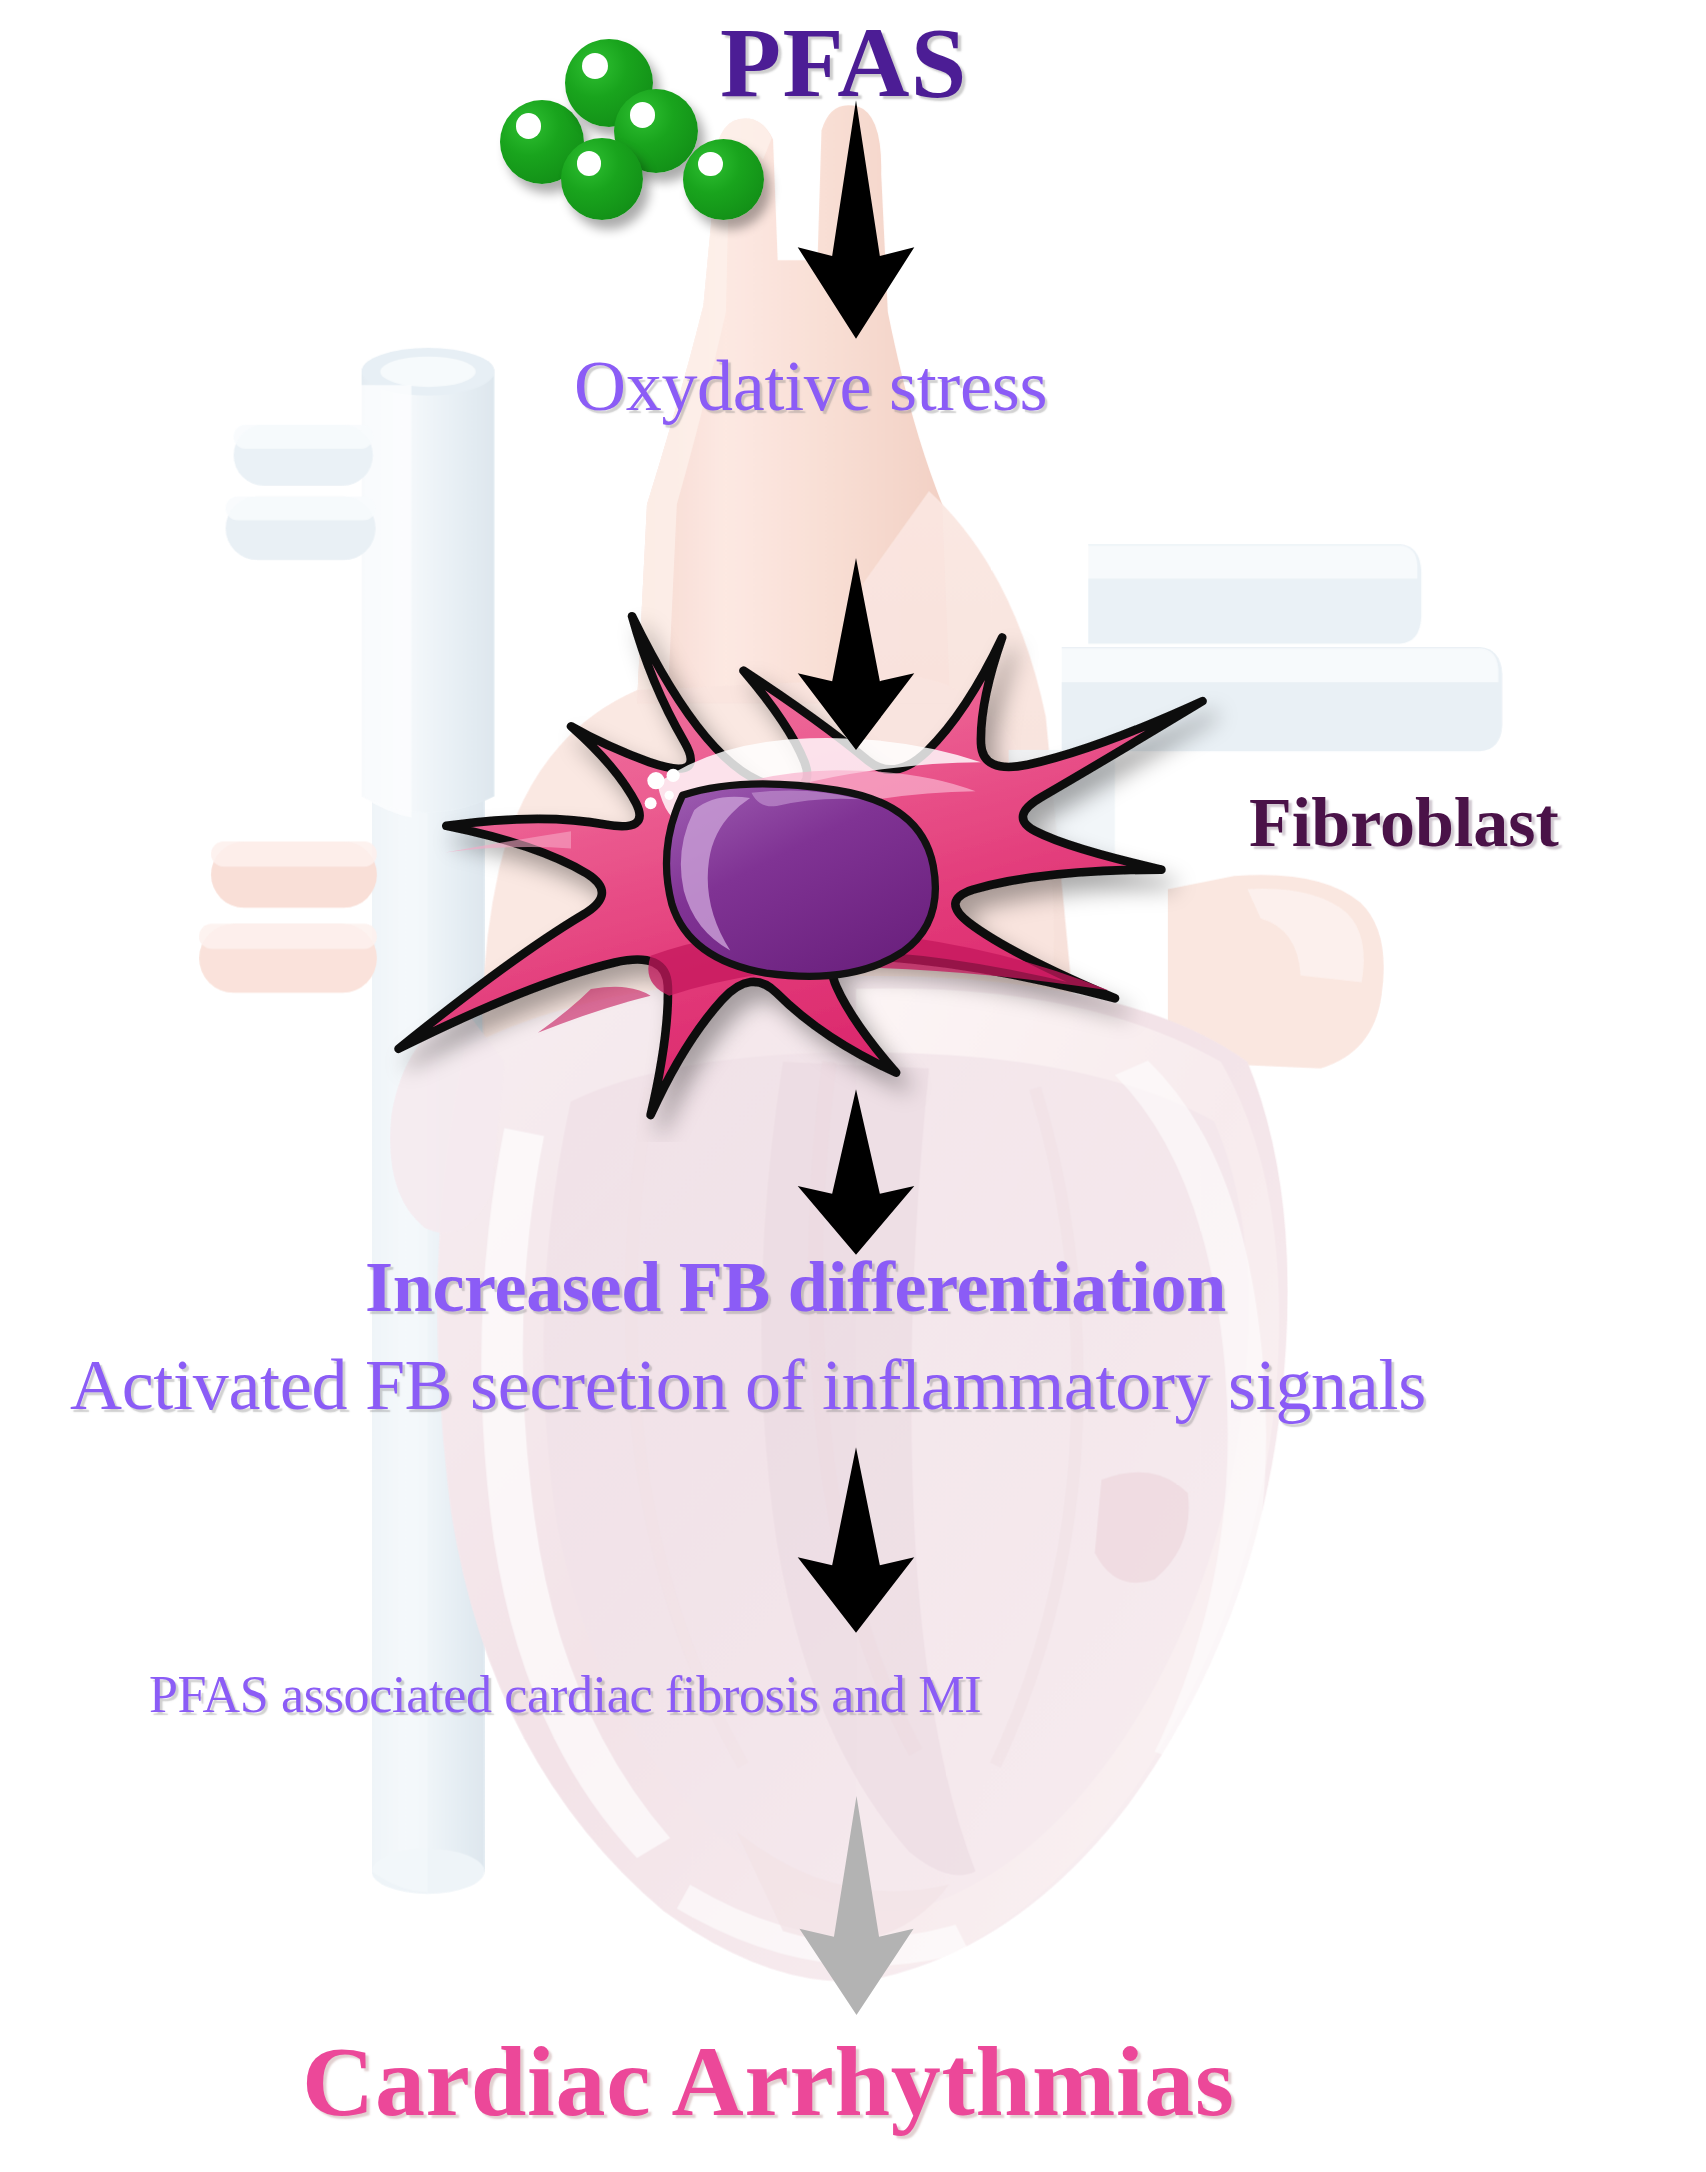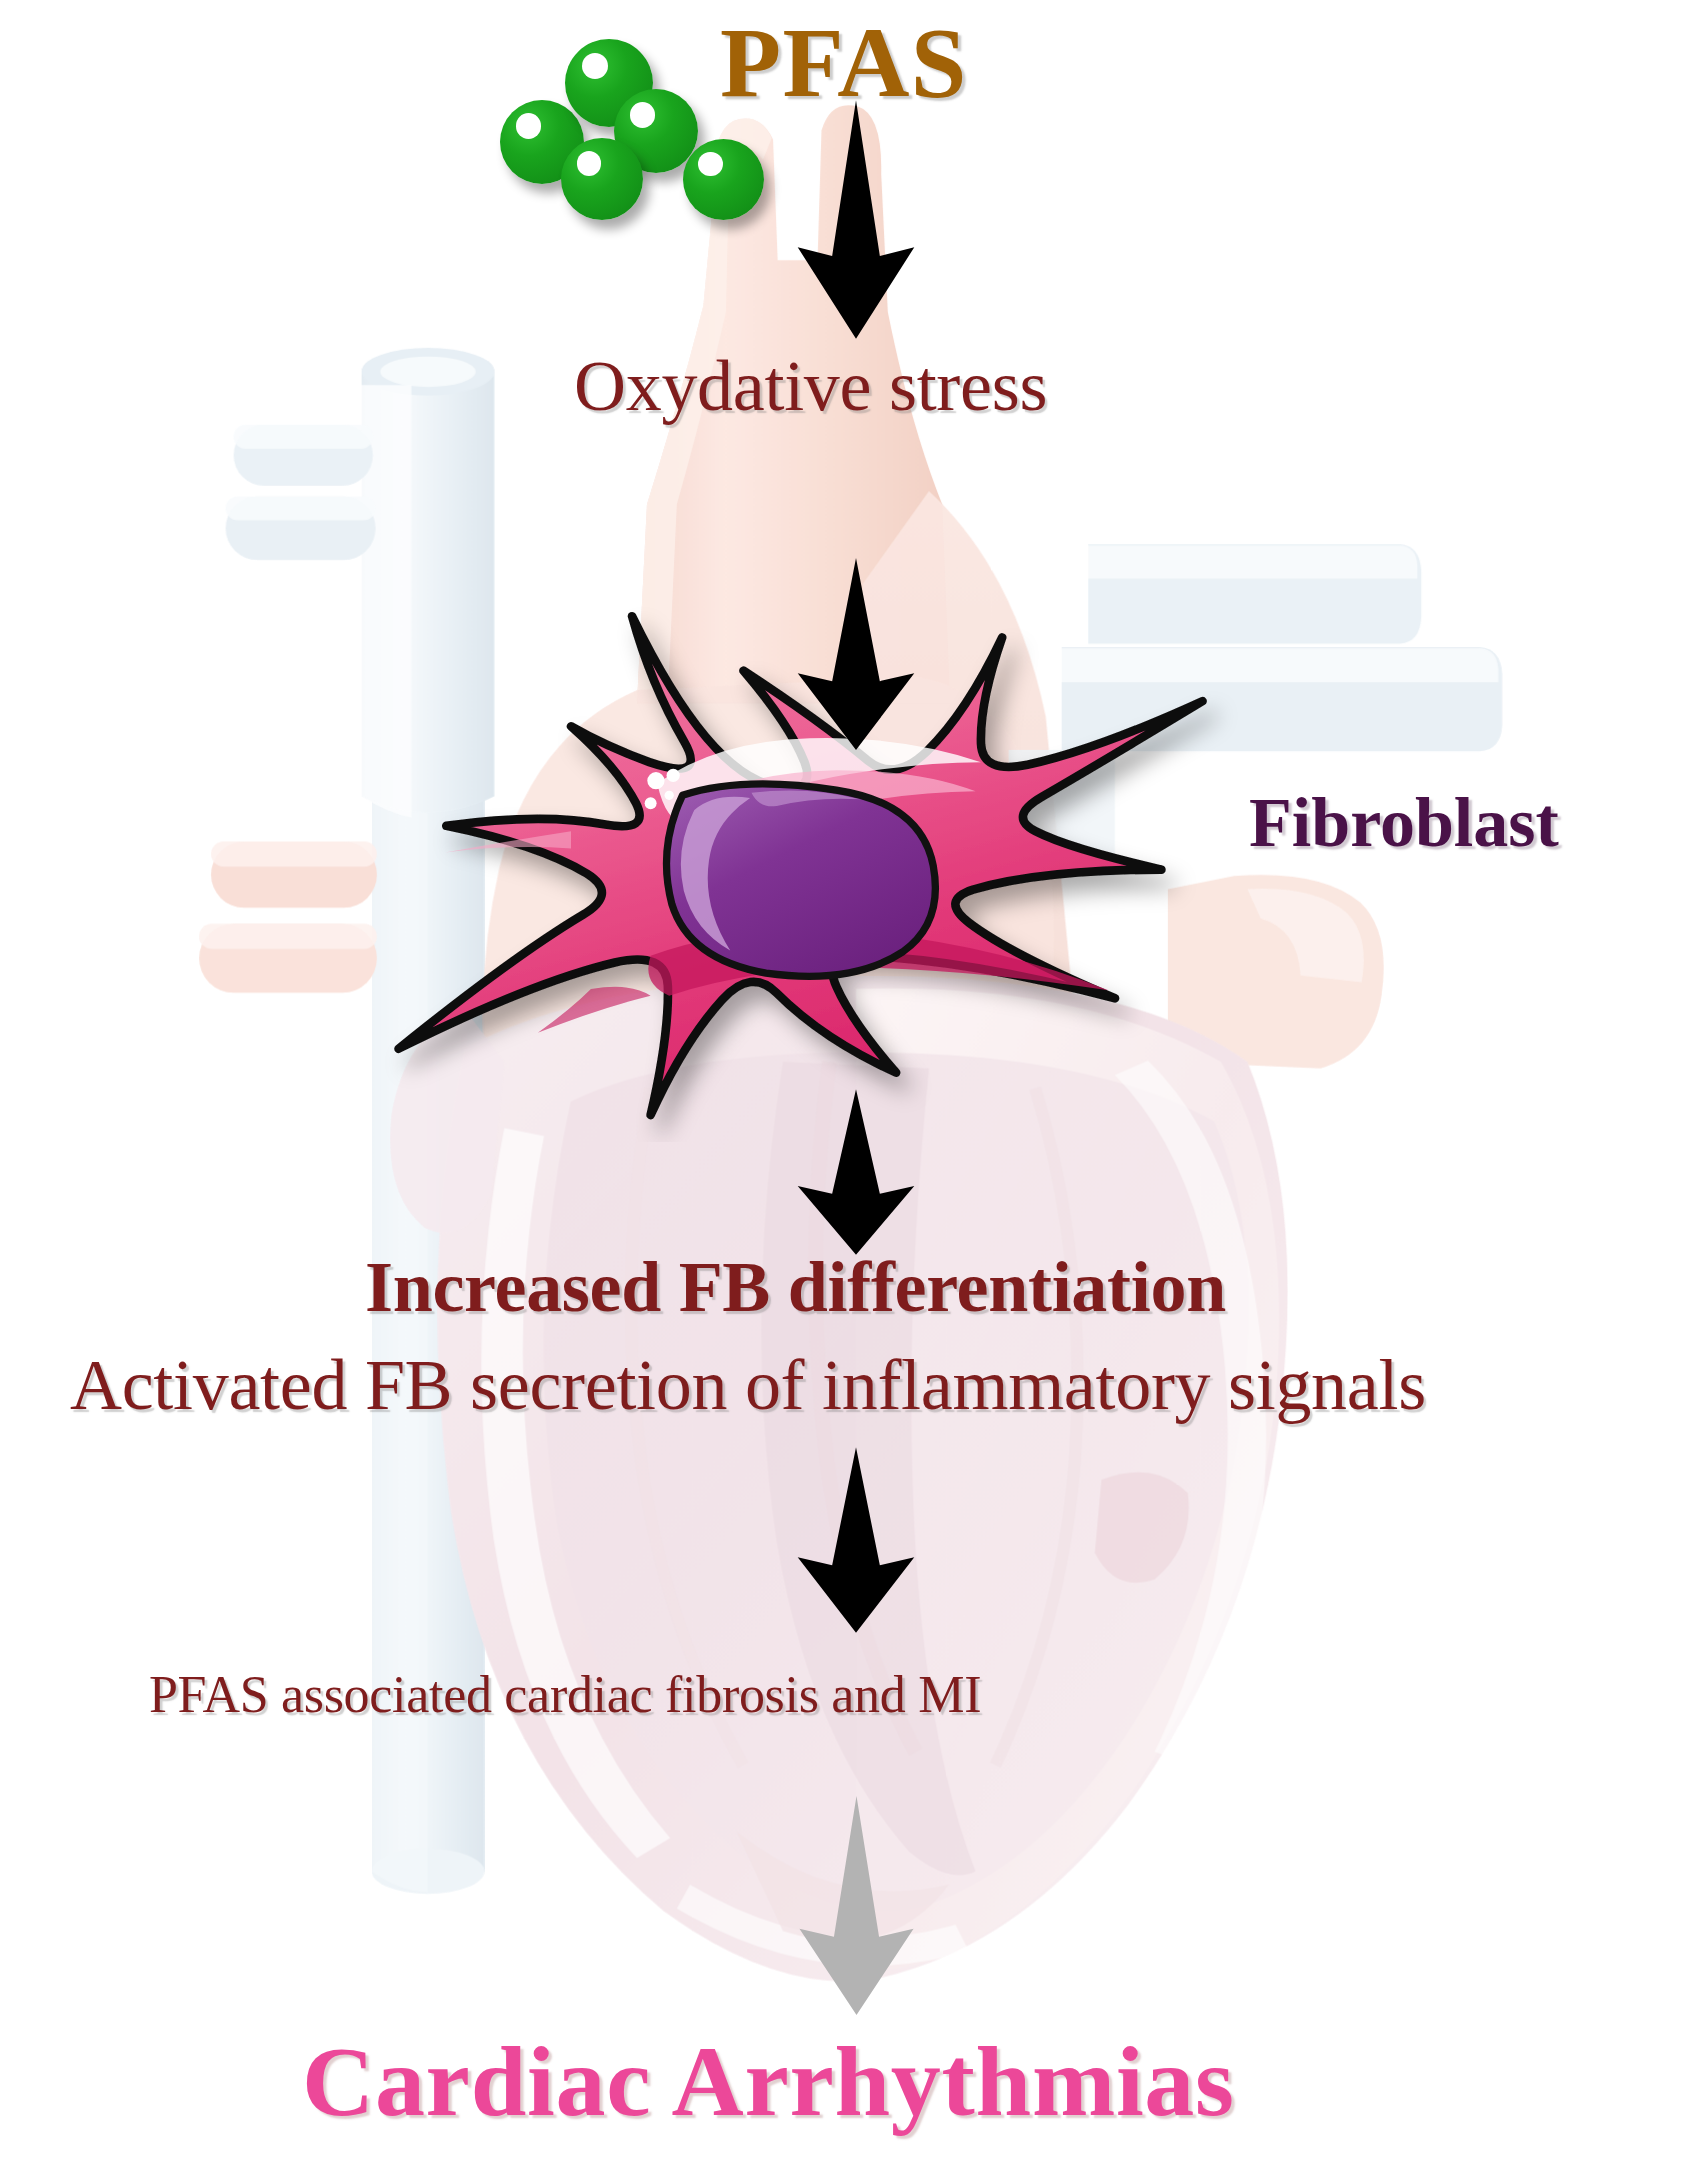--- a/index.html
+++ b/index.html
@@ -63,31 +63,31 @@
   .arrow {
     position: absolute;
     z-index: 5;
   }
 
   
   .txt {
     position: absolute;
     z-index: 6;
     white-space: nowrap;
-    color: #7f1d1d;
+    color: #8b5cf6;
     text-shadow: 2.7px 2.7px 1.3px rgba(120,120,120,0.35);
     letter-spacing: -0.3px;
   }
 
   .title-pfas {
     left: 720px;
     top: 5.3px;
     font-size: 100px;
     font-weight: bold;
-    color: #a16207;
+    color: #4c1d95;
     letter-spacing: 1.3px;
     text-shadow: 3.3px 3.3px 2px rgba(130,130,130,0.40);
   }
 
   .line-oxy     { left: 574px;  top: 345px;  font-size: 72px; }
   .line-proinf  { left: 408px;  top: 446px;  font-size: 72px; }
   .line-incfb   { left: 365px;  top: 1246px; font-size: 72px; font-weight: bold; }
   .line-actfb   { left: 70px;  top: 1344px; font-size: 72px; }
   .line-fibmi   { left: 149px;  top: 1665px; font-size: 52px; }
 

